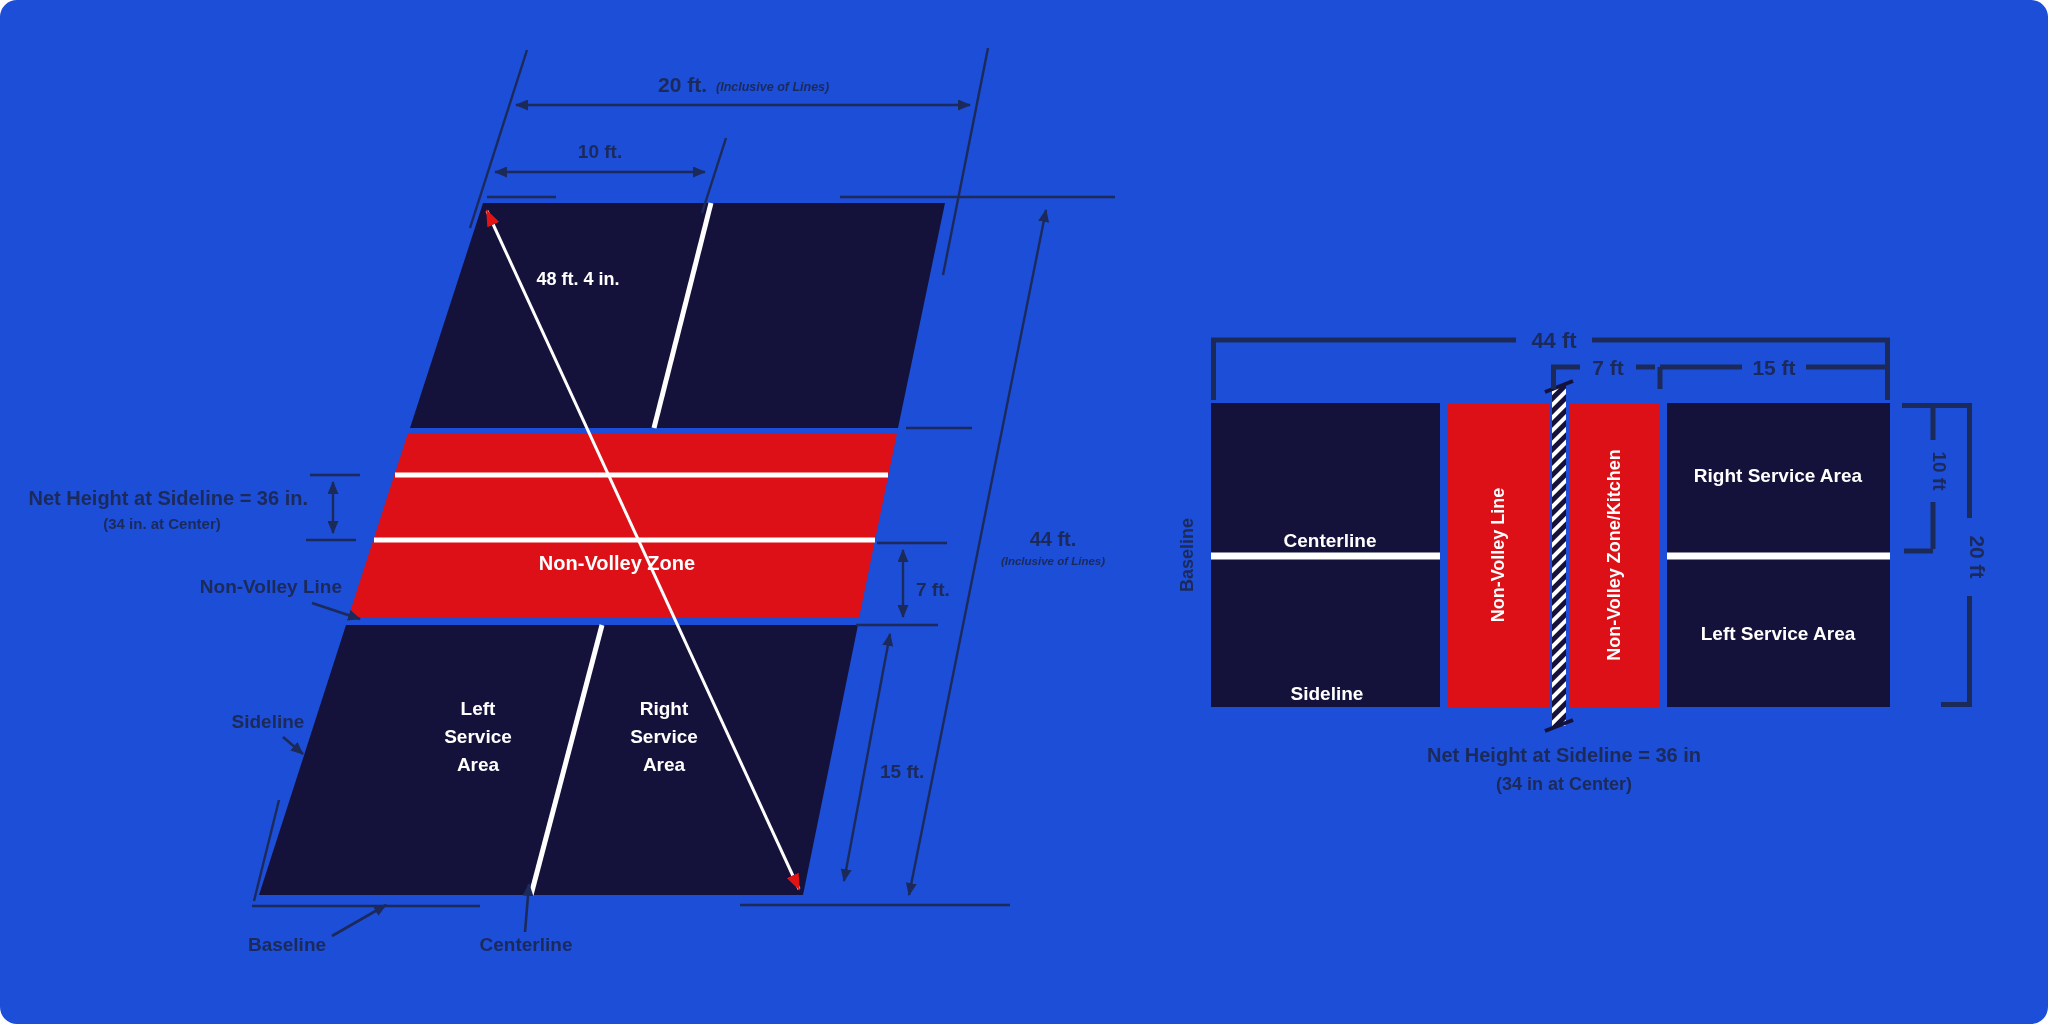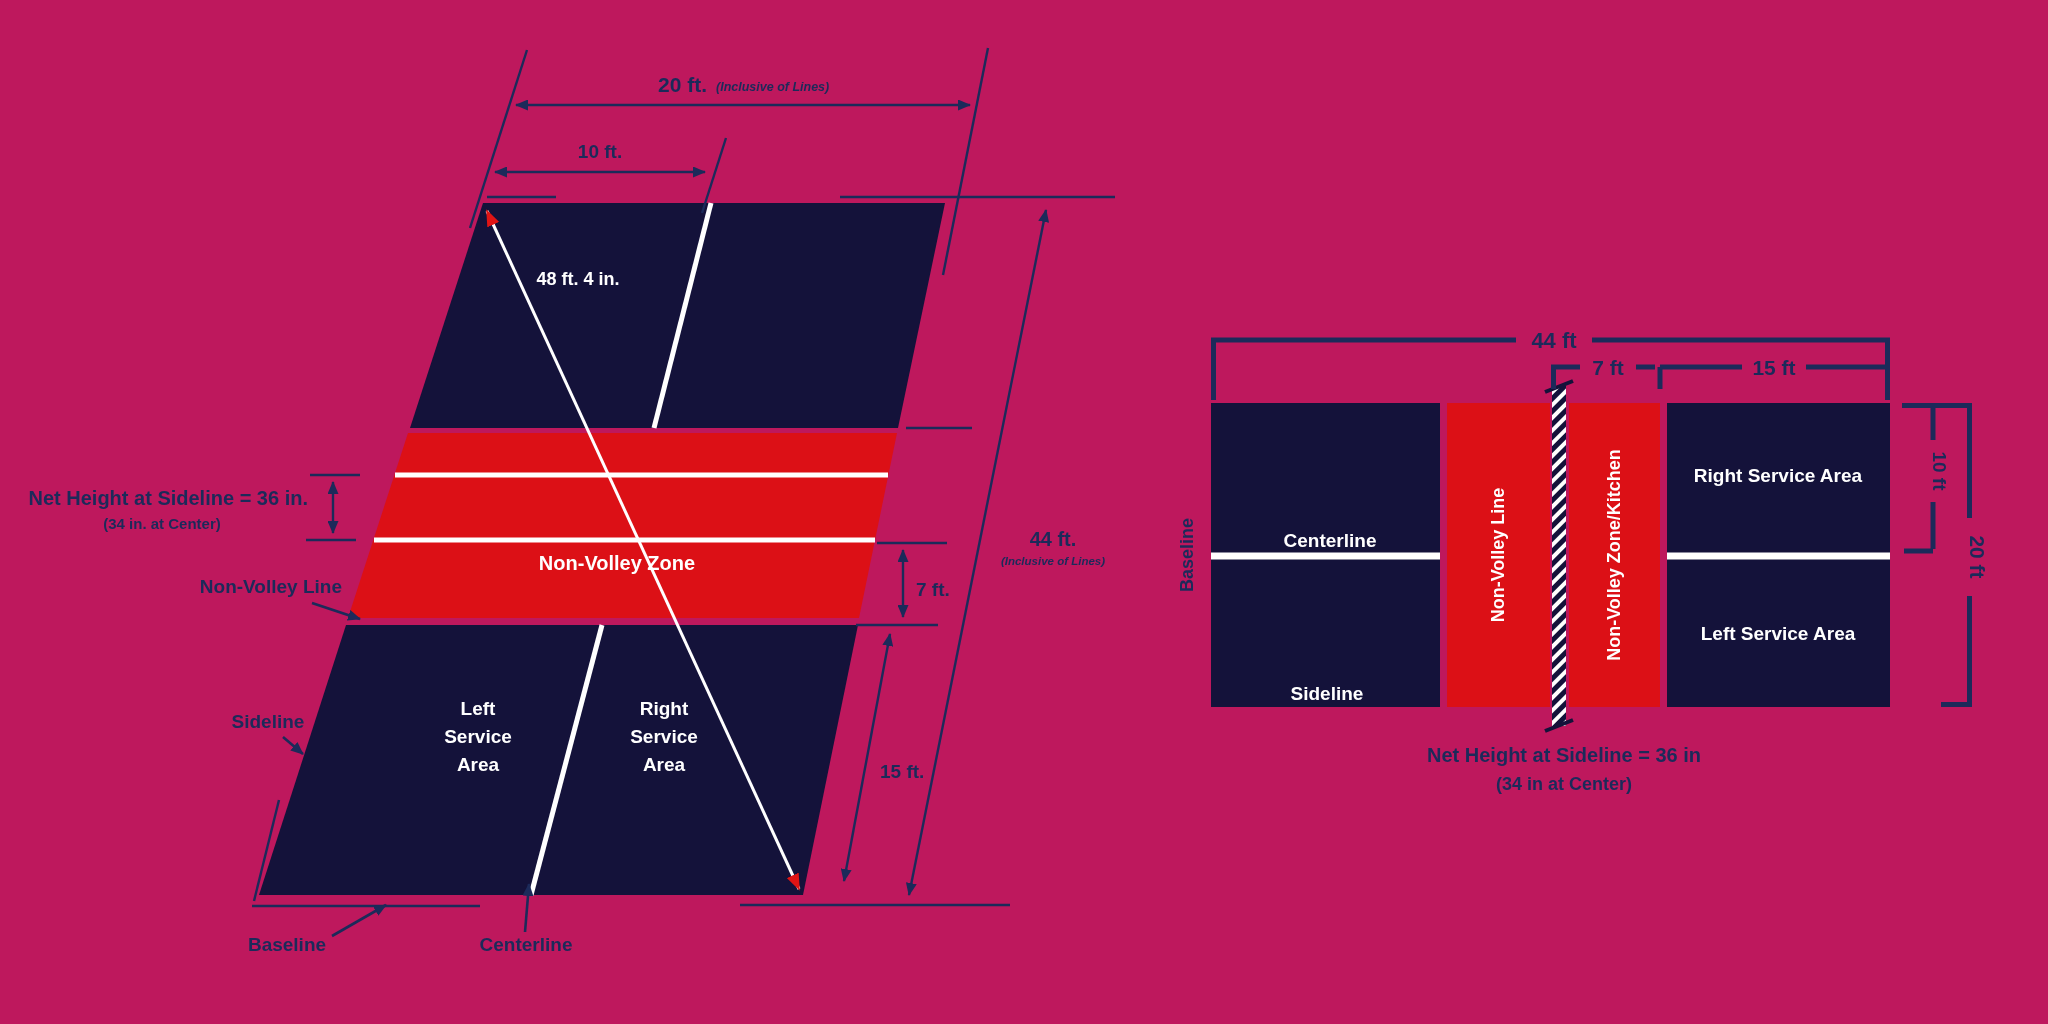--- a/index.html
+++ b/index.html
@@ -1,16 +1,16 @@
 <!DOCTYPE html>
 <html><head>
 <meta charset="utf-8">
 <style>
   html,body{margin:0;padding:0;background:#ffffff;}
-  .stage{position:relative;width:2048px;height:1024px;background:#be185d;overflow:hidden;}
+  .stage{position:relative;width:2048px;height:1024px;background:#1d4ed8;overflow:hidden;border-radius:17px;}
   svg{position:absolute;left:0;top:0;}
   text{font-family:"Liberation Sans","DejaVu Sans",sans-serif;font-weight:700;}
   .ann{fill:#1c2a5a;}
   .wht{fill:#ffffff;}
   .it{font-style:italic;}
 </style>
 </head>
 <body>
 
 <div class="stage">

